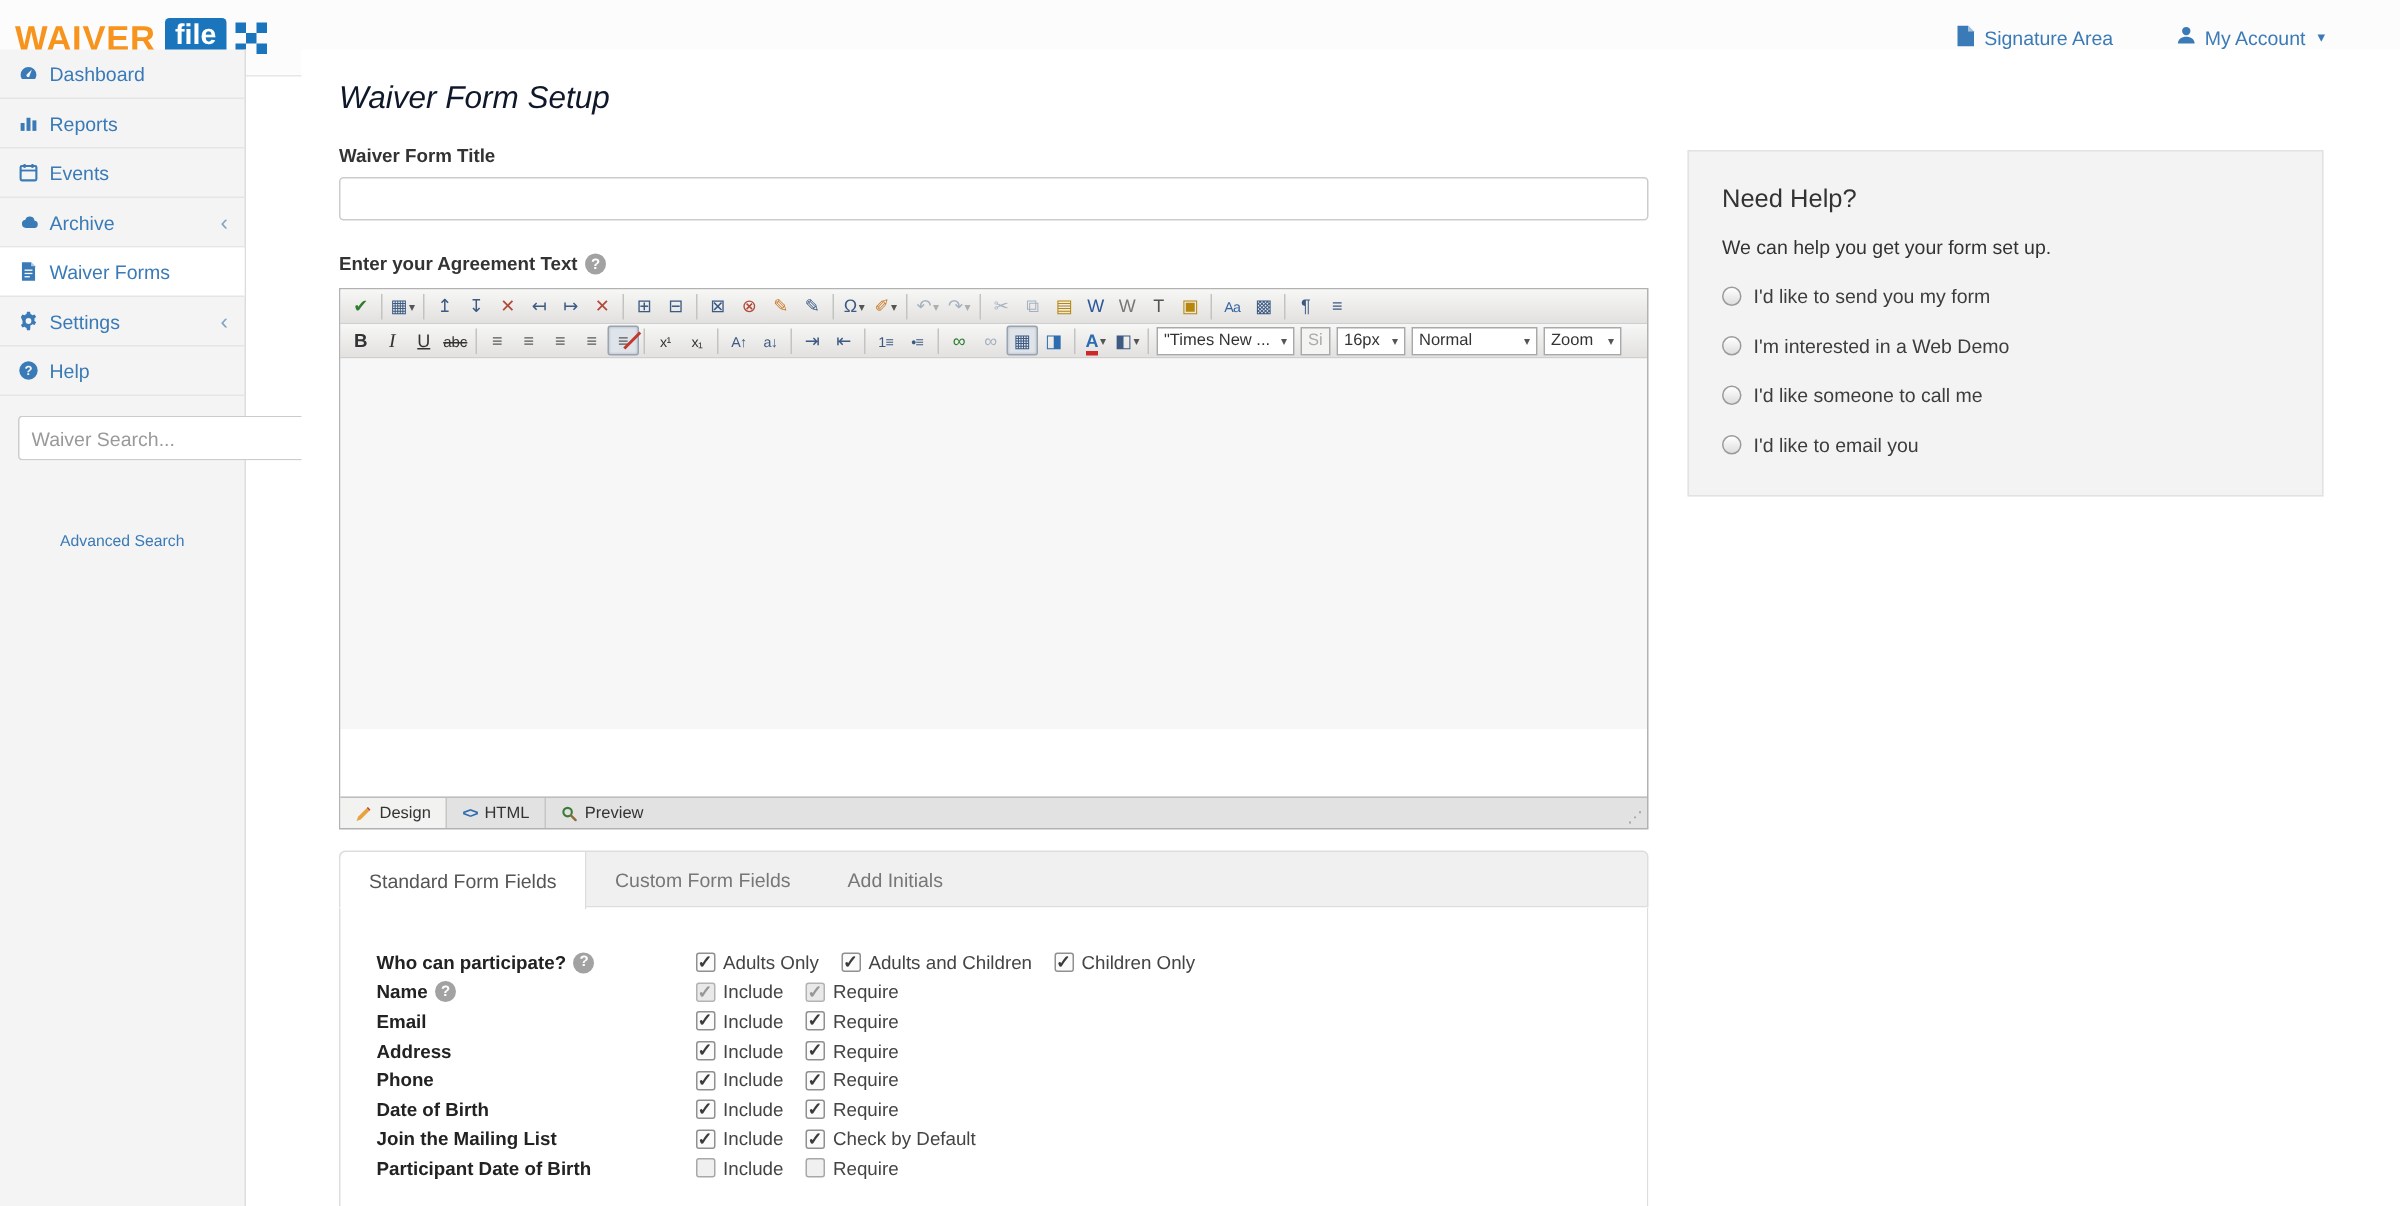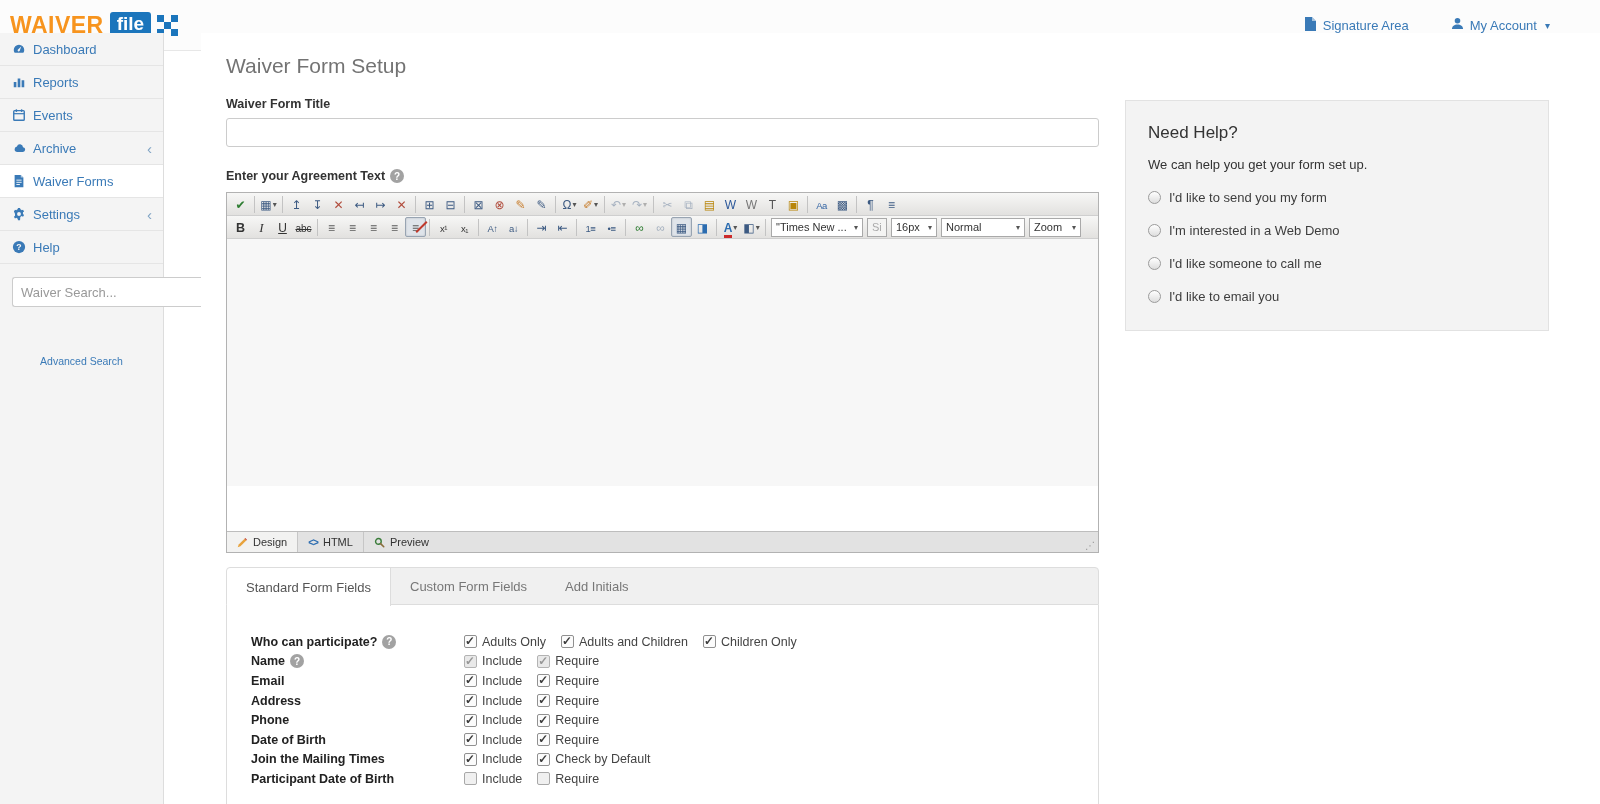--- a/index.html
+++ b/index.html
@@ -30,21 +30,21 @@
   .search-wrap { display:flex; padding:13px 12px 0 12px; }
   .search-wrap input { flex:1; height:30px; border:1px solid #ccc; border-right:none; border-radius:3px 0 0 3px;
                        padding:0 8px; font-size:13px; color:#555; outline:none; font-family:inherit; }
   .search-wrap input::placeholder { color:#999; }
   .search-btn { width:38px; height:30px; background:#e8821e; border:1px solid #d8751a; border-radius:0 3px 3px 0;
                 display:flex; align-items:center; justify-content:center; cursor:pointer; }
   .advanced { text-align:center; color:#3a7ab7; font-size:10.5px; padding:8px 0 10px; cursor:pointer;margin-top:40px; }
 
   
   .main { position:absolute; left:201px; top:33px; right:0; bottom:0; background:#fff; padding:21px 0 0 25px; }
-  .page-title { font-size:21px; font-weight:500; color:#737373; margin-bottom:19px; }
+  .page-title { font-size:21px; font-weight:500; color:#0f172a; margin-bottom:19px;font-style:italic; }
   .blabel { font-size:12.5px; font-weight:700; color:#333; display:flex; align-items:center; gap:5px; }
   .qicon { width:14px; height:14px; border-radius:50%; background:#a2a2a2; color:#fff; font-size:10px; font-weight:700;
            display:inline-flex; align-items:center; justify-content:center; flex:0 0 auto; }
   #form-title-input { width:873px; height:29px; border:1px solid #ccc; border-radius:3px; margin-top:7px;
                       padding:0 8px; font-size:13px; font-family:inherit; outline:none; }
   .agreement-row { margin-top:22px; }
 
   
   .editor { width:873px; border:1px solid #b2b2b2; margin-top:9px; background:#fff; }
   .tb-row { display:flex; align-items:center; background:linear-gradient(#f7f7f6,#e2e1df);
@@ -585,21 +585,21 @@
               <span>Include</span>
             </span>
             <span class="opt">
               <span class="cb checked"></span>
               <span>Require</span>
             </span>
           </span>
         </div>
         <div class="f-row">
           <span class="f-label">
-            <span>Join the Mailing Times</span>
+            <span>Join the Mailing List</span>
           </span>
           <span class="f-opts">
             <span class="opt">
               <span class="cb checked"></span>
               <span>Include</span>
             </span>
             <span class="opt">
               <span class="cb checked"></span>
               <span>Check by Default</span>
             </span>

